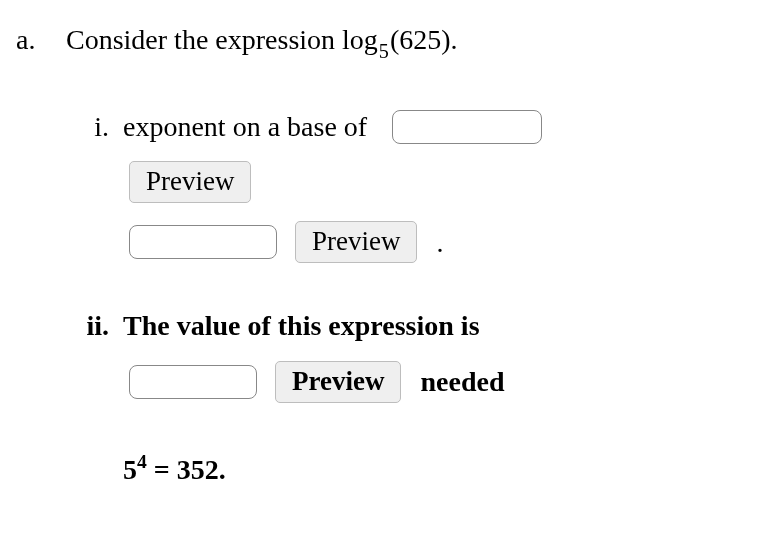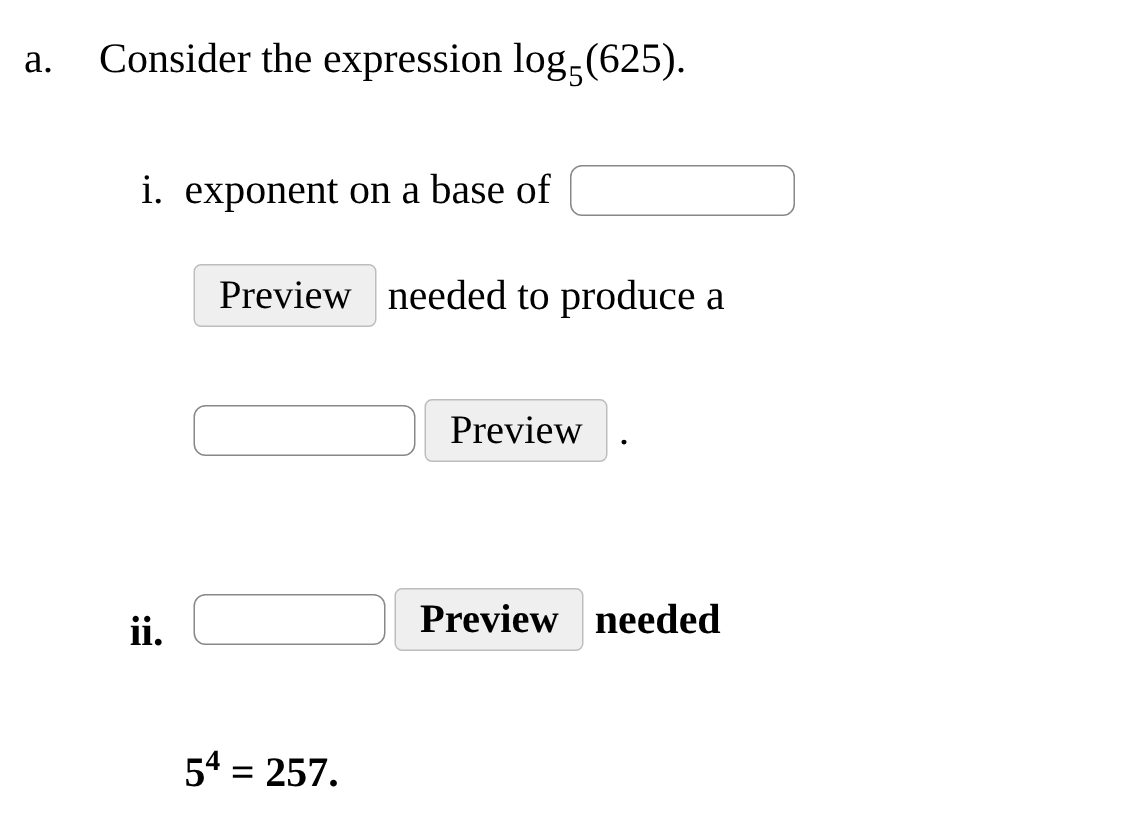--- a/index.html
+++ b/index.html
@@ -46,21 +46,21 @@
     padding-right: 14px;
     box-sizing: border-box;
   }
   .subcontent {
     flex: 1 1 auto;
   }
   .flowline {
     display: flex;
     flex-wrap: wrap;
     align-items: center;
-    gap: 0;
+    gap: 12px;
   }
   .flowline > span,
   .flowline > .math {
     margin-right: 0;
   }
   .seg {
     white-space: pre;
   }
   .text-input {
     display: inline-block;
@@ -81,21 +81,21 @@
     justify-content: center;
     vertical-align: middle;
     background: #efefef;
     border: 1px solid #bdbdbd;
     border-radius: 5px;
     height: 42px;
     padding: 0 16px;
     font-family: "Times New Roman", Times, serif;
     font-size: 27px;
     color: #000000;
-    margin: 20px 6px;
+    margin: 5px 6px;
     box-sizing: border-box;
   }
   .line-gap-small { margin-top: 4px; }
   .line-gap-med   { margin-top: 8px; }
 
   .log-expr {
     display: inline-block;
     white-space: nowrap;
   }
   .log-base {
@@ -138,40 +138,40 @@
     <div class="marker sub">i.</div>
     <div class="subcontent">
 
       <div class="flowline line-gap-small">
         <span class="seg">exponent on a base of </span>
         <span class="text-input ti-wide"></span>
       </div>
 
       <div class="flowline line-gap-med">
         <span class="preview-btn">Preview</span>
-        <span class="seg"> needed to produce a</span>
       </div>
 
       <div class="flowline line-gap-med">
         <span class="text-input ti-med"></span>
         <span class="preview-btn">Preview</span>
         <span class="seg"> .</span>
       </div>
     </div>
   </div>
 
   <div class="subrow sub-ii">
     <div class="marker sub">ii.</div>
     <div class="subcontent">
+      <div>The value of this expression is</div>
 
       <div class="flowline line-gap-med">
         <span class="text-input ti-small"></span>
         <span class="preview-btn">Preview</span>
         <span class="seg"> needed</span>
       </div>
 
       <div class="line-gap-med">
-        <span class="pow-expr"><span>5</span><span class="pow-sup">4</span></span><span class="seg"> = </span><span class="seg">257.</span>
+        <span class="pow-expr"><span>5</span><span class="pow-sup">4</span></span><span class="seg"> = </span><span class="seg">352.</span>
       </div>
     </div>
   </div>
 
 </div>
 
 </body></html>

